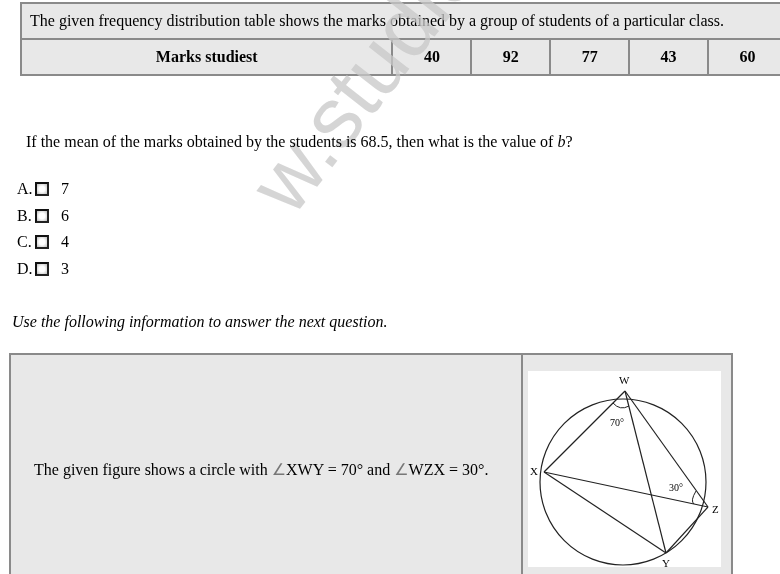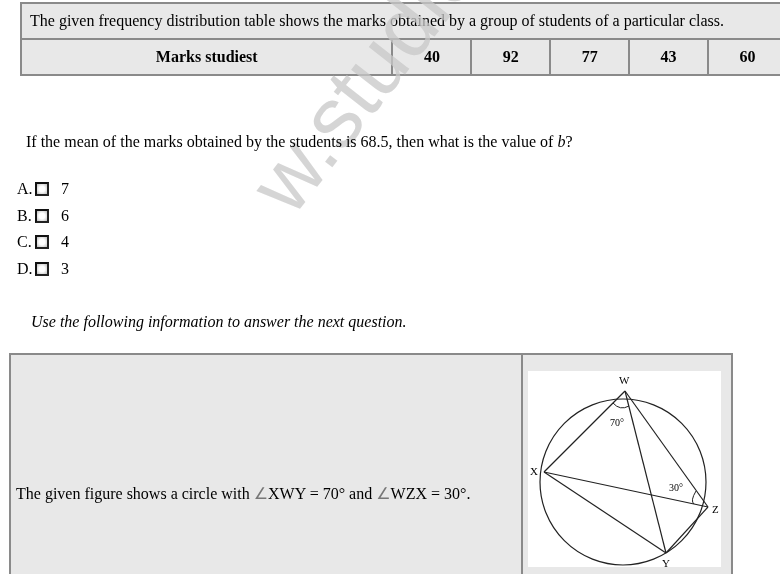--- a/index.html
+++ b/index.html
@@ -13,25 +13,25 @@
   table.freq td.head { font-weight:bold; width:370px; }
   table.freq td.val { width:77px;font-weight:bold; }
   .italic { font-style:italic; }
   .question { left:26px; top:133px; font-size:16px; }
   .options { left:17px; top:176px; font-size:16px; }
   .opt { height:26.5px; display:flex; align-items:center; }
   .opt .letter { width:18px; }
   .radio { width:14px; height:14px; box-sizing:border-box; border:2px solid #222;
            border-top-color:#111; border-left-color:#111; background:radial-gradient(circle,#fff 40%,#bbb 100%);
            margin-right:12px; display:inline-block; }
-  .info { left:31px; top:313px; font-size:16px; font-style:italic; }
+  .info { left:12px; top:313px; font-size:16px; font-style:italic; }
   .box { left:9px; top:353px; width:720px; height:221px; background:#e8e8e8;
          border-top:2px solid #8a8a8a; border-left:2px solid #8a8a8a; border-right:2px solid #8a8a8a; }
   .box .divider { position:absolute; left:510px; top:0; width:2px; height:221px; background:#8a8a8a; }
-  .box .stmt { position:absolute; left:5px; top:105px; font-size:16px;margin-top:24px; }
+  .box .stmt { position:absolute; left:23px; top:105px; font-size:16px; }
   .fig { position:absolute; left:517px; top:16px; width:193px; height:196px; background:#fff; }
   .wm { left:230px; top:170px; font-family:"Liberation Sans", sans-serif; font-size:86px; color:#c8c8c8;
         transform:rotate(-52deg); transform-origin:left top; opacity:0.75; white-space:nowrap; pointer-events:none; }
   .ang { color:#777; }
 </style>
 </head>
 <body>
 
 <table class="freq">
   <tbody>

